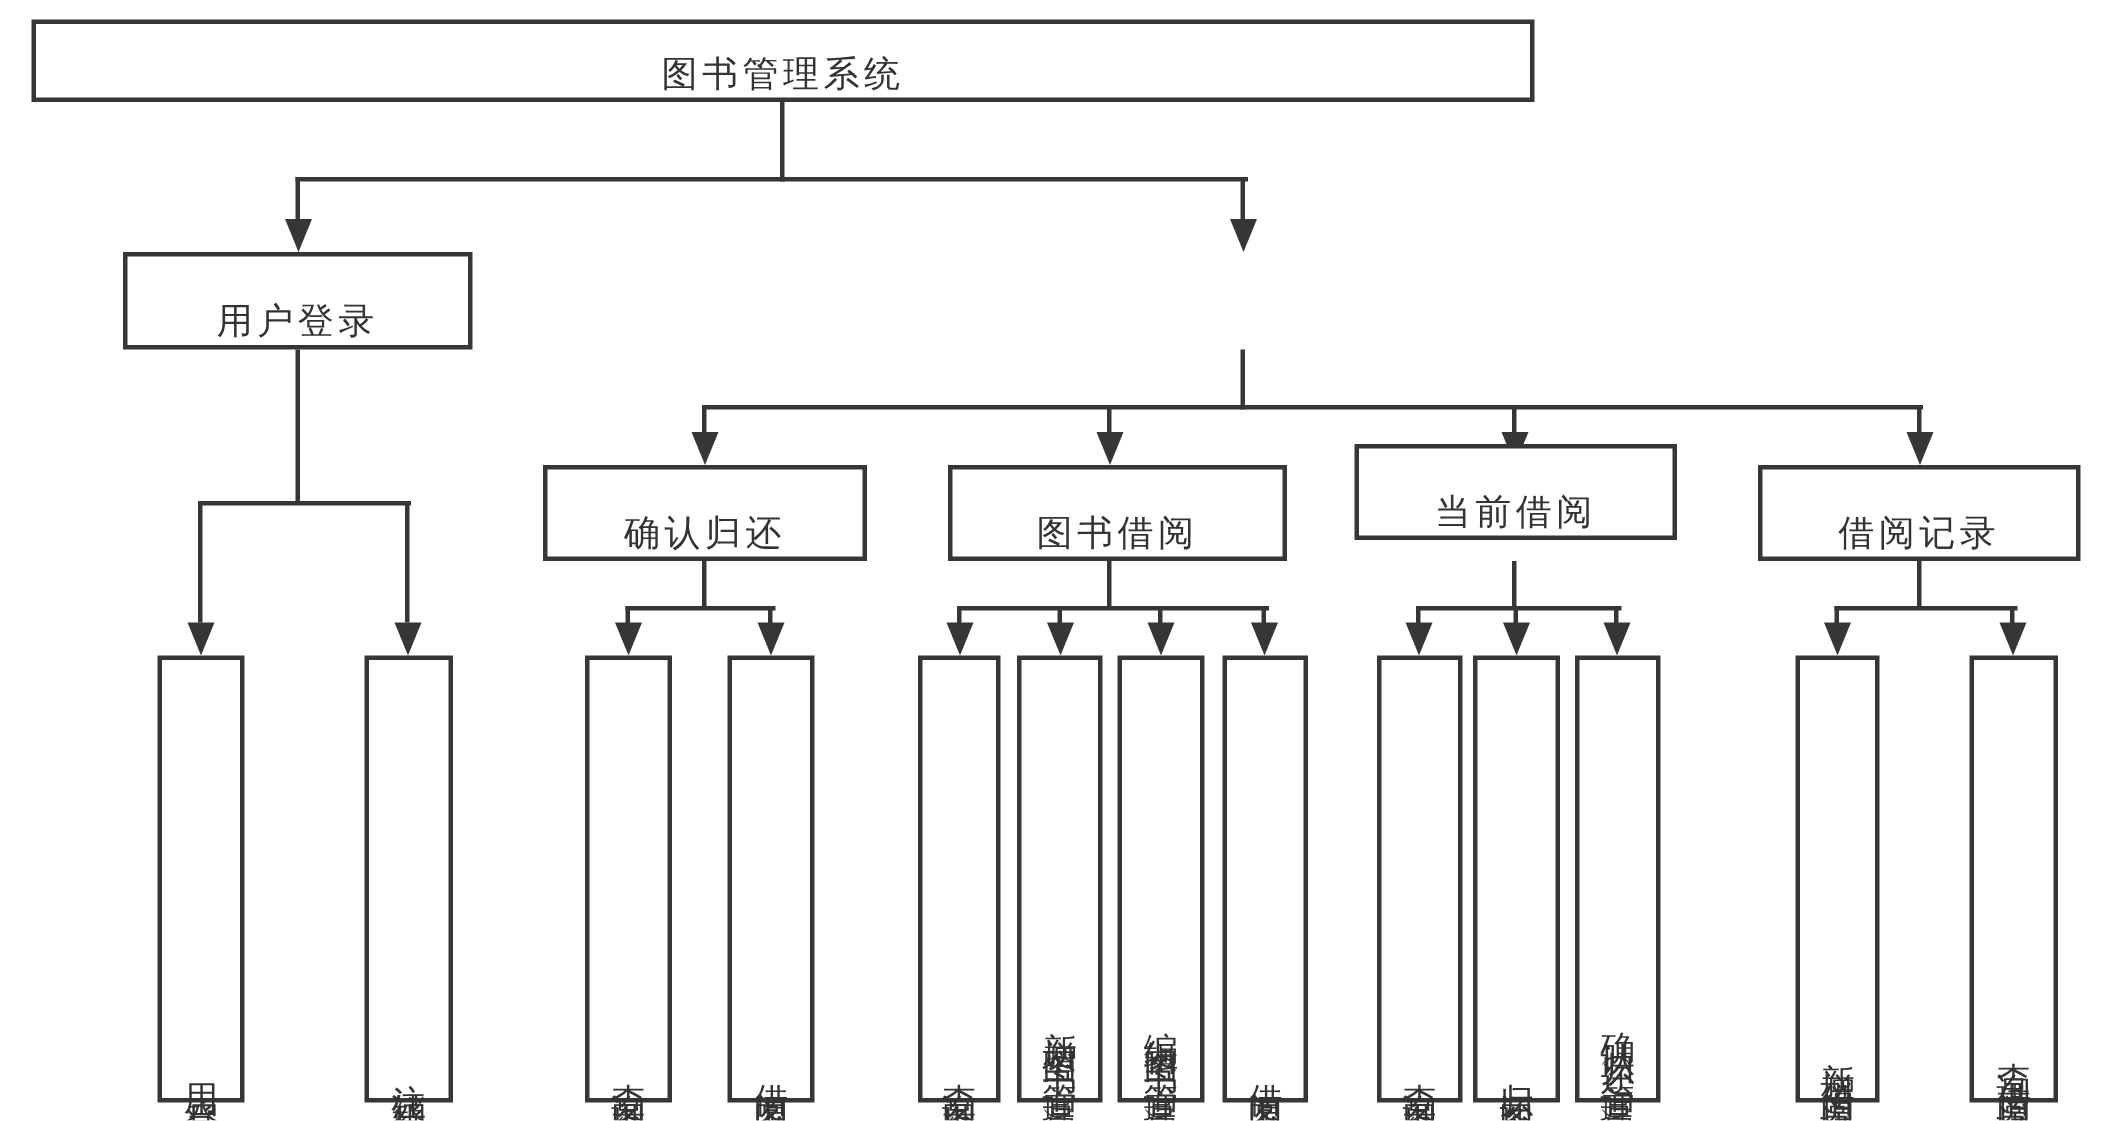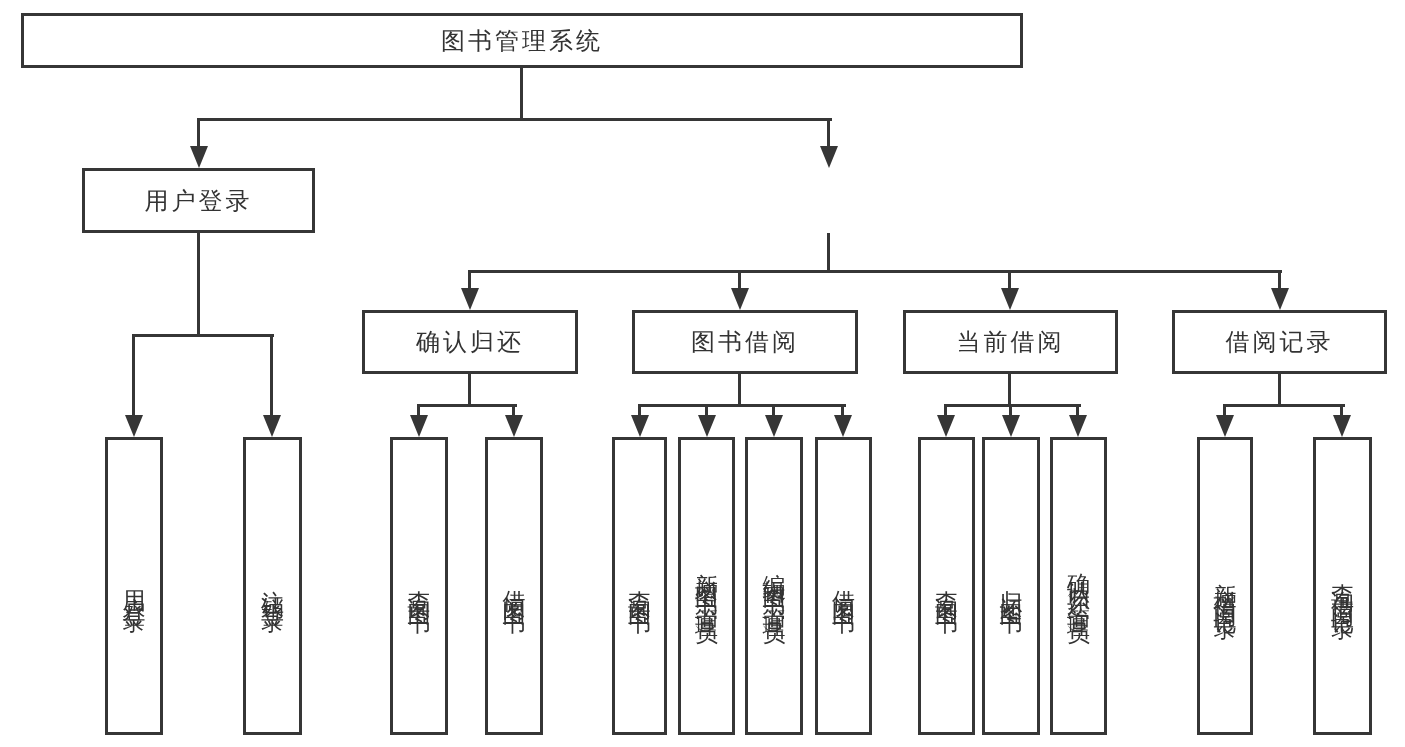--- a/index.html
+++ b/index.html
@@ -2,21 +2,21 @@
 <html style="--line: #363636; --text: #333333; --wm: #b3b3b3; --bg: #ffffff;"><head>
 <meta charset="utf-8">
 <style>
   html,body{margin:0;padding:0;background:#fff;}
   .canvas{
     position:relative;width:1405px;height:747px;background:var(--bg,#fff);
     font-family:"Liberation Sans",sans-serif;overflow:hidden;
   }
   .box{
     position:absolute;background:#fff;border:3px solid var(--line,#363636);
-    box-sizing:border-box;display:flex;align-items:center;justify-content:center;
+    box-sizing:border-box;display:flex;align-items:flex-end;justify-content:center;
     color:var(--text,#333);
   }
   .hlabel{font-size:24px;letter-spacing:3px;white-space:nowrap;}
   .vleaf span{
     writing-mode:vertical-rl;font-size:23px;letter-spacing:7px;line-height:1;
     white-space:nowrap;
   }
   .vl{position:absolute;width:3px;background:var(--line,#363636);}
   .hl{position:absolute;height:3px;background:var(--line,#363636);}
   .ar{
@@ -66,21 +66,21 @@
   <div class="ar" style="left:1001px;top:288px;"></div>
   <div class="vl" style="left:1278px;top:270px;height:20px;"></div>
   <div class="ar" style="left:1271px;top:288px;"></div>
 
   <div class="box" style="left:362px;top:310px;width:216px;height:64px;">
     <span class="hlabel">确认归还</span>
   </div>
   <div class="box" style="left:632px;top:310px;width:226px;height:64px;">
     <span class="hlabel">图书借阅</span>
   </div>
-  <div class="box" style="left:903px;top:310px;width:215px;height:64px;">
+  <div class="box" style="left:903px;top:296px;width:215px;height:64px;">
     <span class="hlabel">当前借阅</span>
   </div>
   <div class="box" style="left:1172px;top:310px;width:215px;height:64px;">
     <span class="hlabel">借阅记录</span>
   </div>
 
   <div class="vl" style="left:468px;top:374px;height:32px;"></div>
   <div class="hl" style="left:417px;top:404px;width:100px;"></div>
   <div class="vl" style="left:417px;top:404px;height:13px;"></div>
   <div class="ar" style="left:410px;top:415px;"></div>

